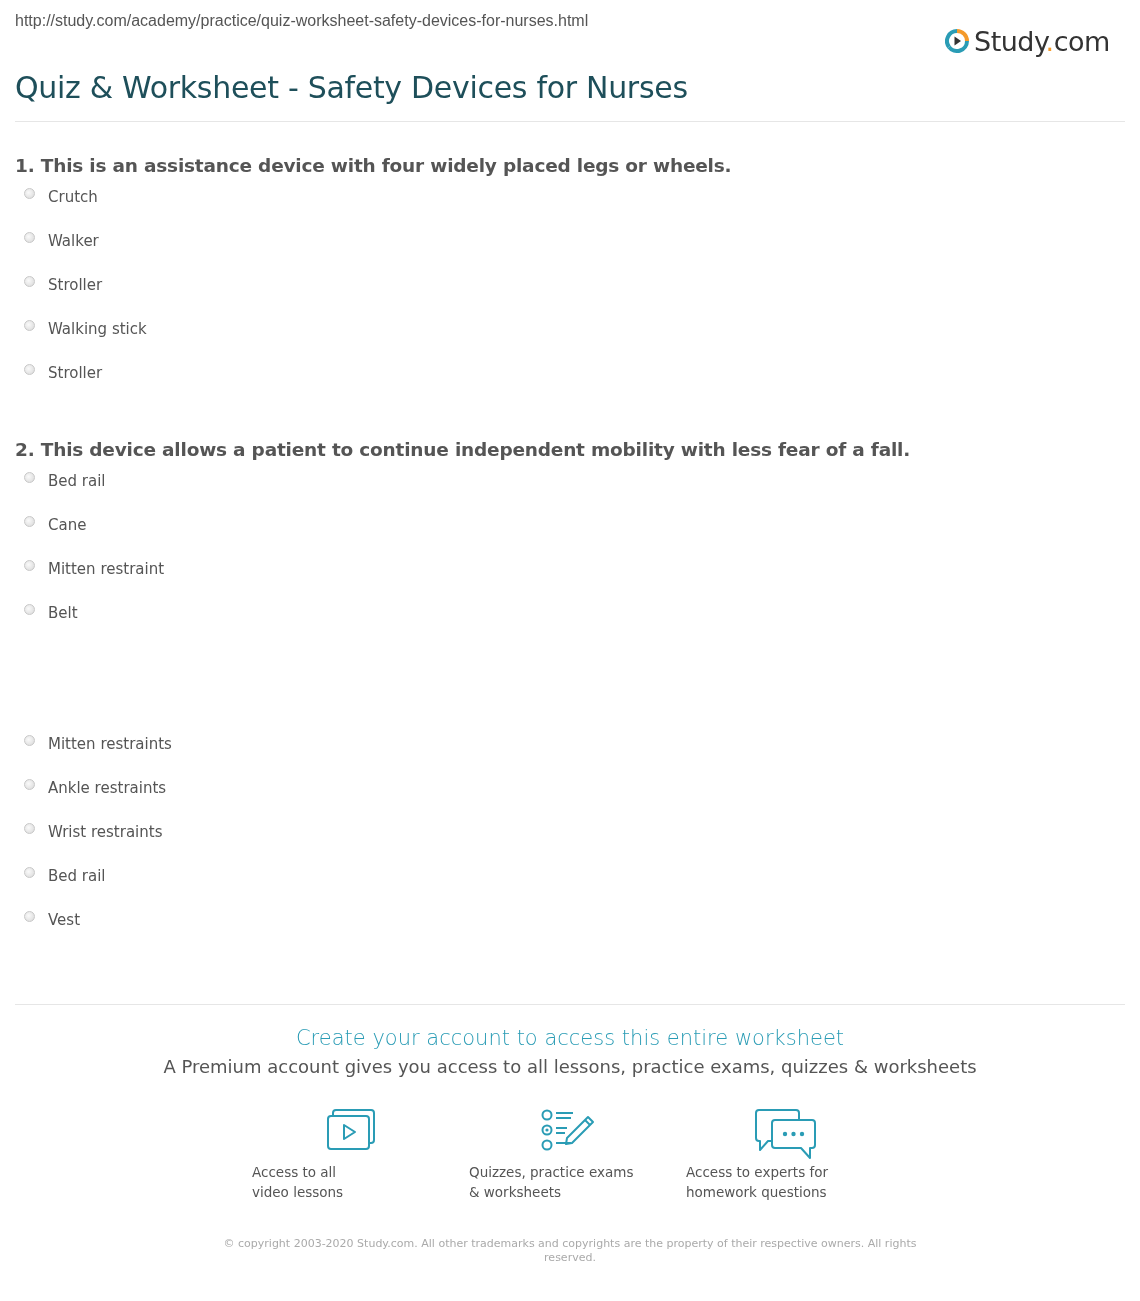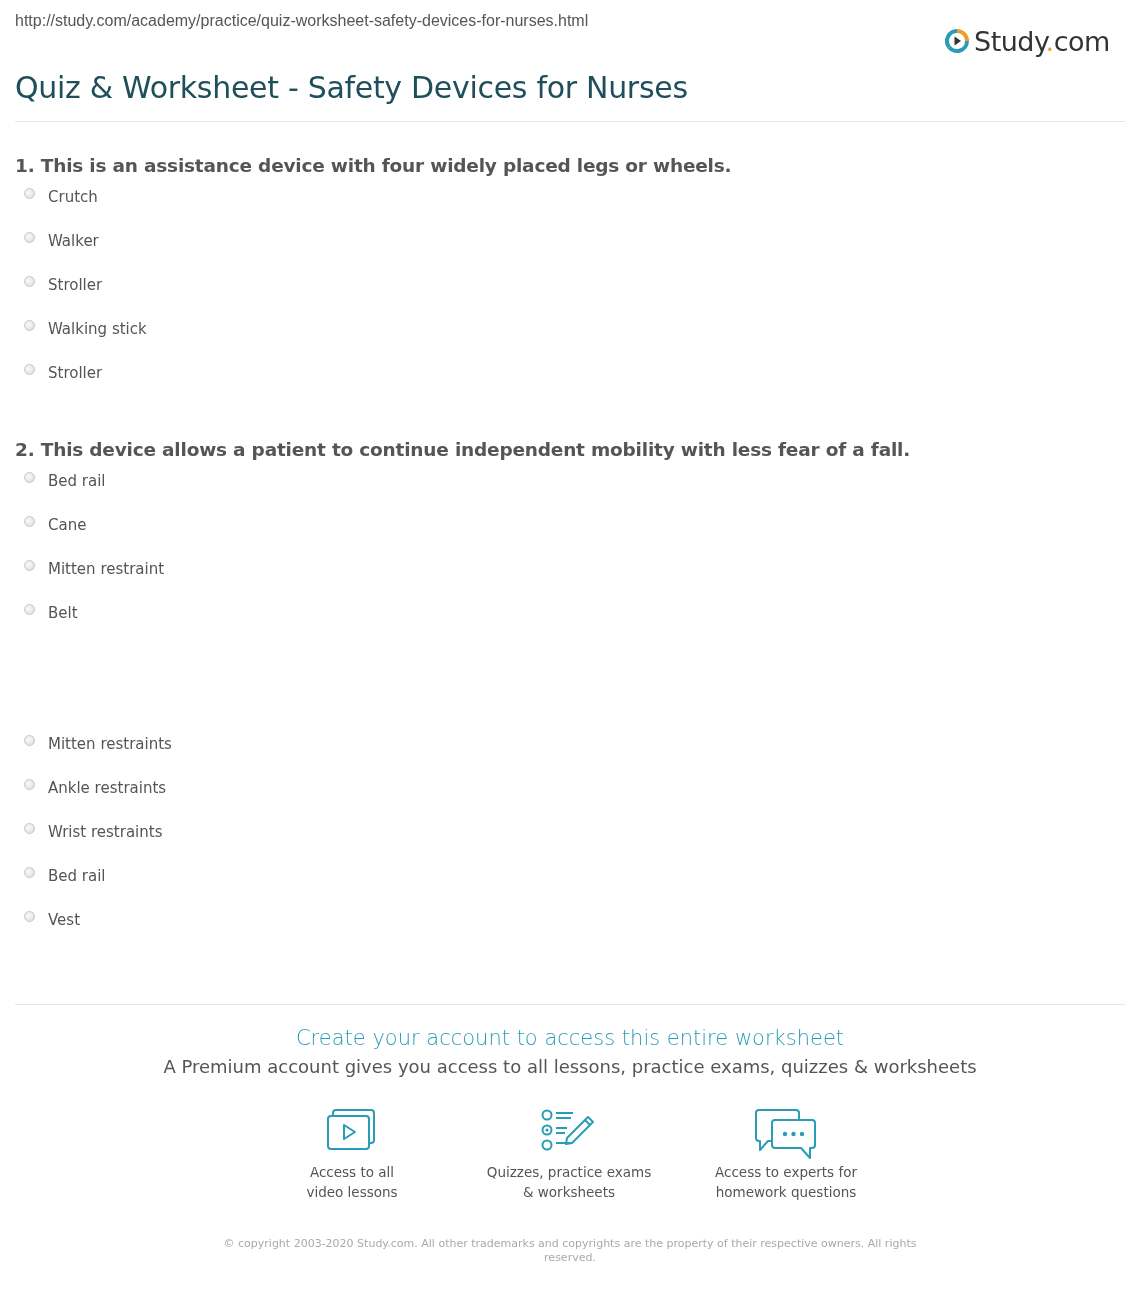--- a/index.html
+++ b/index.html
@@ -11,21 +11,21 @@
   h1 { position:absolute; left:15px; top:70px; margin:0; font-size:30px; font-weight:normal; color:#1e4f5a; font-family:"DejaVu Sans", sans-serif; letter-spacing:-0.3px; }
   .hr { position:absolute; left:15px; right:15px; height:1px; background:#e6e6e6; }
   .q { position:absolute; left:15px; }
   .q-title { font-size:18.5px; color:#555; font-weight:bold; margin:0; font-family:"DejaVu Sans", sans-serif; letter-spacing:-0.2px; }
   .opt { display:flex; height:44px; }
   .radio { width:9px; height:9px; border-radius:50%; border:1px solid #c8c8c8; background:radial-gradient(circle at 40% 40%, #fafafa, #d8d8d8); margin-left:9px; margin-right:13px; }
   .opt-label { font-size:15px; color:#555; font-family:"DejaVu Sans", sans-serif; }
   .cta { position:absolute; left:0; right:0; top:1026px; text-align:center; }
   .cta-title { font-size:21px; color:#2a9cb5; font-family:"DejaVu Sans", sans-serif; font-weight:300; }
   .cta-sub { font-size:18px; color:#555; margin-top:6px; }
-  .feat { position:absolute; top:1108px; width:200px; text-align:center; }
+  .feat { position:absolute; top:1108px; width:200px; }
   .feat svg { display:block; margin:0 auto; }
   .feat-text { font-size:13.5px; color:#555; line-height:20px; margin-top:10px; }
   .copy { position:absolute; left:200px; width:740px; top:1237px; text-align:center; font-size:11px; color:#aaa; line-height:14px; }
 </style>
 </head>
 <body>
 
 <div class="url">http://study.com/academy/practice/quiz-worksheet-safety-devices-for-nurses.html</div>
 
 <div class="logo">

